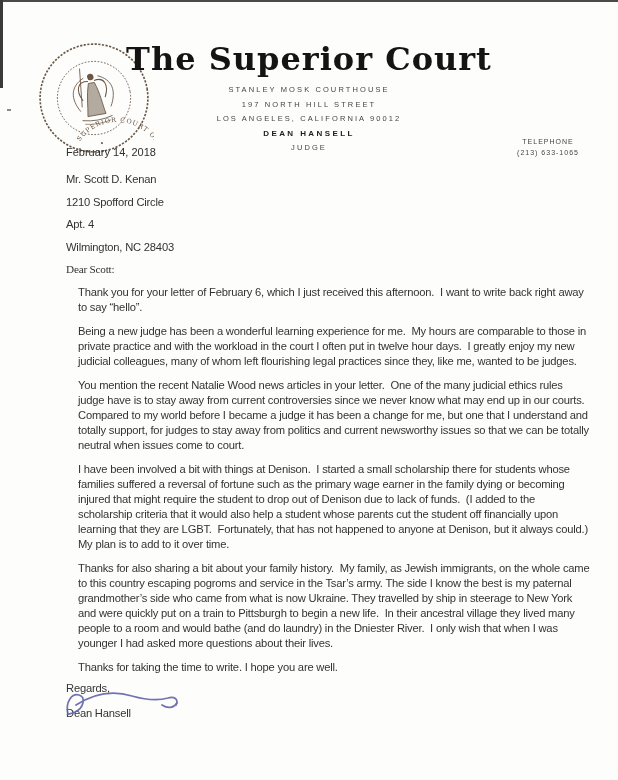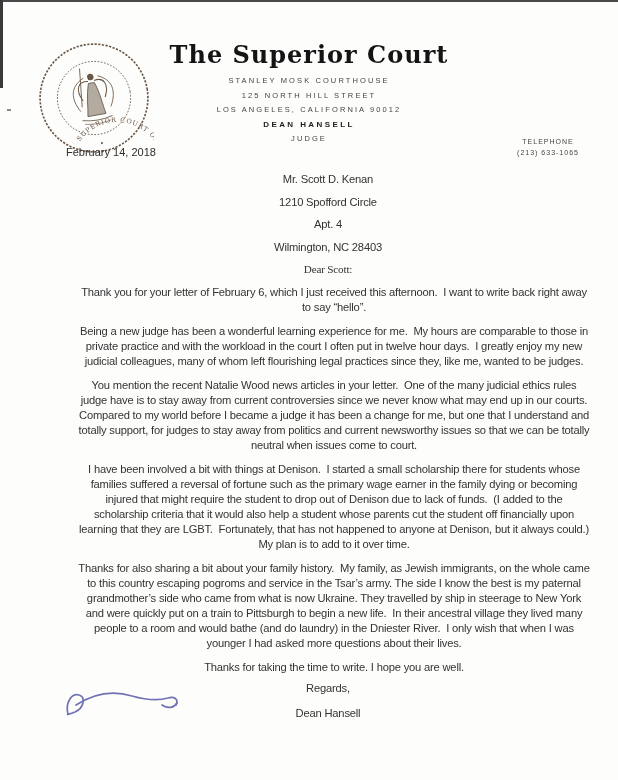--- a/index.html
+++ b/index.html
@@ -19,37 +19,37 @@
   .artifact-mark  { position: absolute; top: 109px; left: 7px; width: 4px; height: 2px; background: #8a8a8a; }
 
   
   .seal { position: absolute; left: 34px; top: 38px; width: 120px; height: 120px; }
 
   
   .letterhead { position: absolute; left: 0; top: 40px; width: 618px; text-align: center; }
   .court-name {
     font-family: "DejaVu Serif", serif;
     font-weight: 700;
-    font-size: 24px;
+    font-size: 32px;
     letter-spacing: 1px;
     color: #141414;
     margin-bottom: 7px;
   }
   .lh-line  { font-size: 7.5px; letter-spacing: 2.1px; color: #454545; margin-bottom: 5.5px; }
   .lh-judge { font-size: 8px; font-weight: 700; letter-spacing: 2.4px; color: #1d1d1d; margin-bottom: 5.5px; }
 
   .telephone { position: absolute; right: 14px; top: 138px; width: 112px; text-align: center;
                font-size: 7px; letter-spacing: 1px; color: #454545; }
   .telephone div { margin-bottom: 4px; }
 
   .date { position: absolute; left: 66px; top: 146px; font-size: 11px; color: #2e2e2e; }
 
   
   .content { position: absolute; left: 66px; top: 172px; width: 524px;
-             font-size: 11.2px; line-height: 15px; letter-spacing: -0.2px; color: #333333; text-align: center; }
+             font-size: 11.2px; line-height: 15px; letter-spacing: -0.2px; color: #333333; }
   .r-line { line-height: 14px; margin-bottom: 8.5px; }
   .salutation { line-height: 14px; margin-top: 8.5px; font-family: Liberation Serif, serif; }
   .content p { margin: 9px 0 0 12px; white-space: pre-wrap; }
 
   .closing { position: relative; margin-top: 6px; }
   .regards { line-height: 14px; }
   .sig-wrap { position: absolute; left: -8px; top: 7px; width: 132px; height: 38px; pointer-events: none; }
   .typed-name { margin-top: 11px; line-height: 14px; }
 </style>
 </head>
@@ -81,21 +81,21 @@
           <path d="M44,79 Q59,83 74,79" stroke-width="0.8"></path>
           <path d="M46,83 Q59,86 72,83" stroke-width="0.6"></path>
         </g>
       </g>
     </svg>
   </div>
 
   <div class="letterhead">
     <div class="court-name">The Superior Court</div>
     <div class="lh-line">STANLEY MOSK COURTHOUSE</div>
-    <div class="lh-line">125 NORTH HILL STREET</div>
+    <div class="lh-line">197 NORTH HILL STREET</div>
     <div class="lh-line">LOS ANGELES, CALIFORNIA 90012</div>
     <div class="lh-judge">DEAN HANSELL</div>
     <div class="lh-line">JUDGE</div>
   </div>
 
   <div class="telephone">
     <div>TELEPHONE</div>
     <div>(213) 633-1065</div>
   </div>
 

